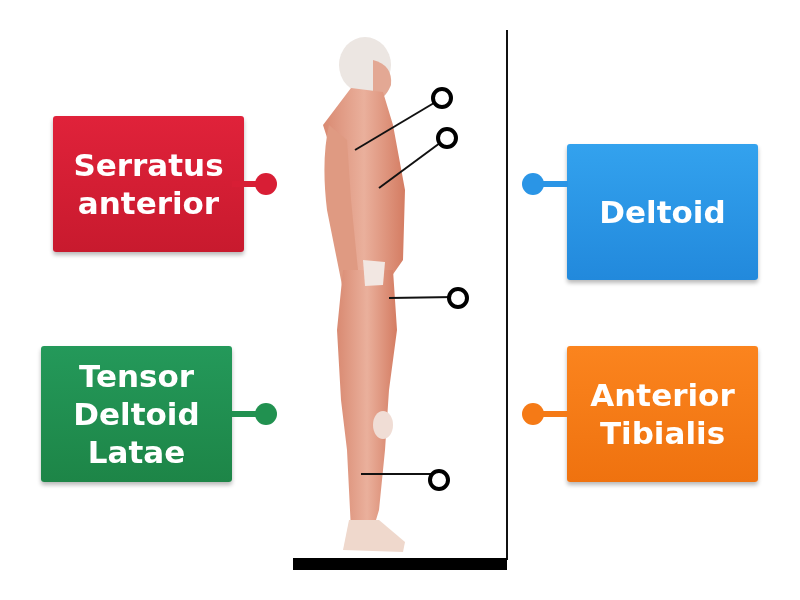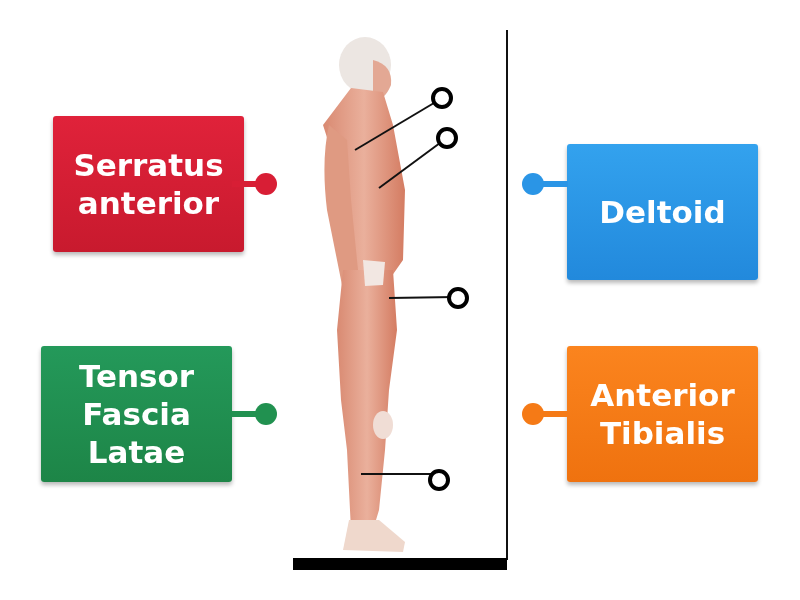--- a/index.html
+++ b/index.html
@@ -18,21 +18,21 @@
 
 <div class="tile" style="left:41px;top:116px;background:linear-gradient(#e0223a,#c81a2e);margin-left:12px;">
   <span>Serratus
 anterior</span>
 </div>
 <div class="connector" style="left:232px;top:181px;width:34px;background:#d81e35;"></div>
 <div class="dot" style="left:255px;top:173px;background:#d81e35;"></div>
 
 <div class="tile" style="left:41px;top:346px;background:linear-gradient(#24995a,#1d8547);">
   <span>Tensor
-Fascia
+Deltoid
 Latae</span>
 </div>
 <div class="connector" style="left:232px;top:411px;width:34px;background:#219150;"></div>
 <div class="dot" style="left:255px;top:403px;background:#219150;"></div>
 
 <div class="tile" style="left:567px;top:104px;background:linear-gradient(#33a2ee,#2289dc);margin-top:40px;">
   <span>Deltoid</span>
 </div>
 <div class="connector" style="left:535px;top:181px;width:33px;background:#2a95e6;"></div>
 <div class="dot" style="left:522px;top:173px;background:#2a95e6;"></div>

